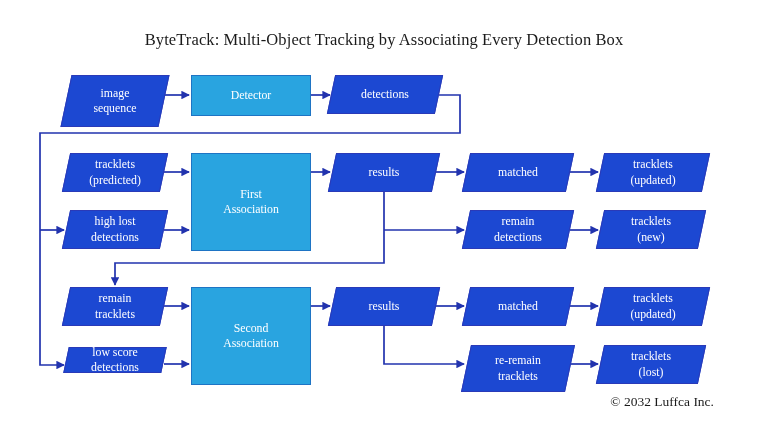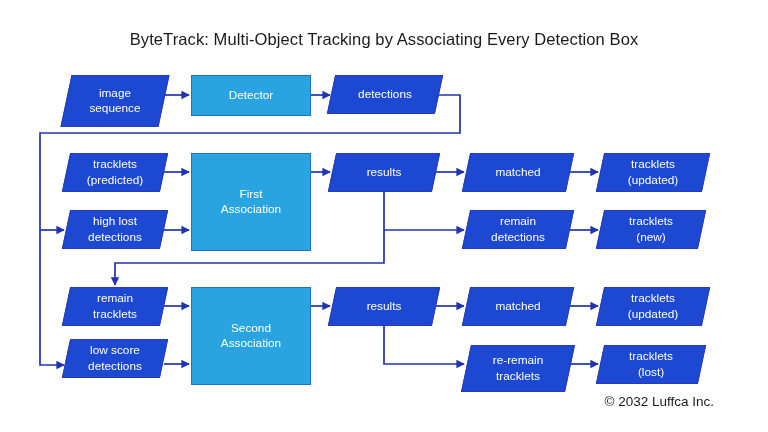--- a/index.html
+++ b/index.html
@@ -1,18 +1,18 @@
 <!DOCTYPE html>
 <html style="--shape_fill: #1c48d2; --shape_border: #2a3ab8; --process_fill: #29a4e0; --process_border: #1e74c4; --connector: #2233ae; --title_color: #1a1a1a; --label_color: #ffffff;"><head>
 <meta charset="utf-8">
 <style>
   html,body{margin:0;padding:0;background:#ffffff;}
   .canvas{
     position:relative;width:768px;height:432px;background:#ffffff;
-    font-family:Liberation Sans, sans-serif;overflow:hidden;
+    font-family:Liberation Serif, serif;overflow:hidden;
   }
   .title{
     position:absolute;top:30px;left:0;width:768px;text-align:center;
     font-size:16.5px;color:var(--title_color,#1a1a1a);letter-spacing:0.1px;
   }
   .connectors{position:absolute;left:0;top:0;width:768px;height:432px;}
   .conn{stroke:var(--connector,#2233ae);stroke-width:1.7;fill:none;}
   .node{position:absolute;display:flex;align-items:center;justify-content:center;}
   .para-bg{
     position:absolute;inset:0;
@@ -116,21 +116,21 @@
     <div class="para-bg"></div>
     <span class="label">tracklets
 (new)</span>
   </div>
 
   <div class="node" style="left:66px;top:287px;width:98px;height:39px">
     <div class="para-bg"></div>
     <span class="label">remain
 tracklets</span>
   </div>
-  <div class="node" style="left:66px;top:339px;width:98px;height:39px">
+  <div class="node" style="left:66px;top:347px;width:98px;height:26px">
     <div class="para-bg"></div>
     <span class="label">low score
 detections</span>
   </div>
   <div class="node proc" style="left:191px;top:287px;width:118px;height:96px">
     <span class="label">Second
 Association</span>
   </div>
   <div class="node" style="left:332px;top:287px;width:104px;height:39px">
     <div class="para-bg"></div>

